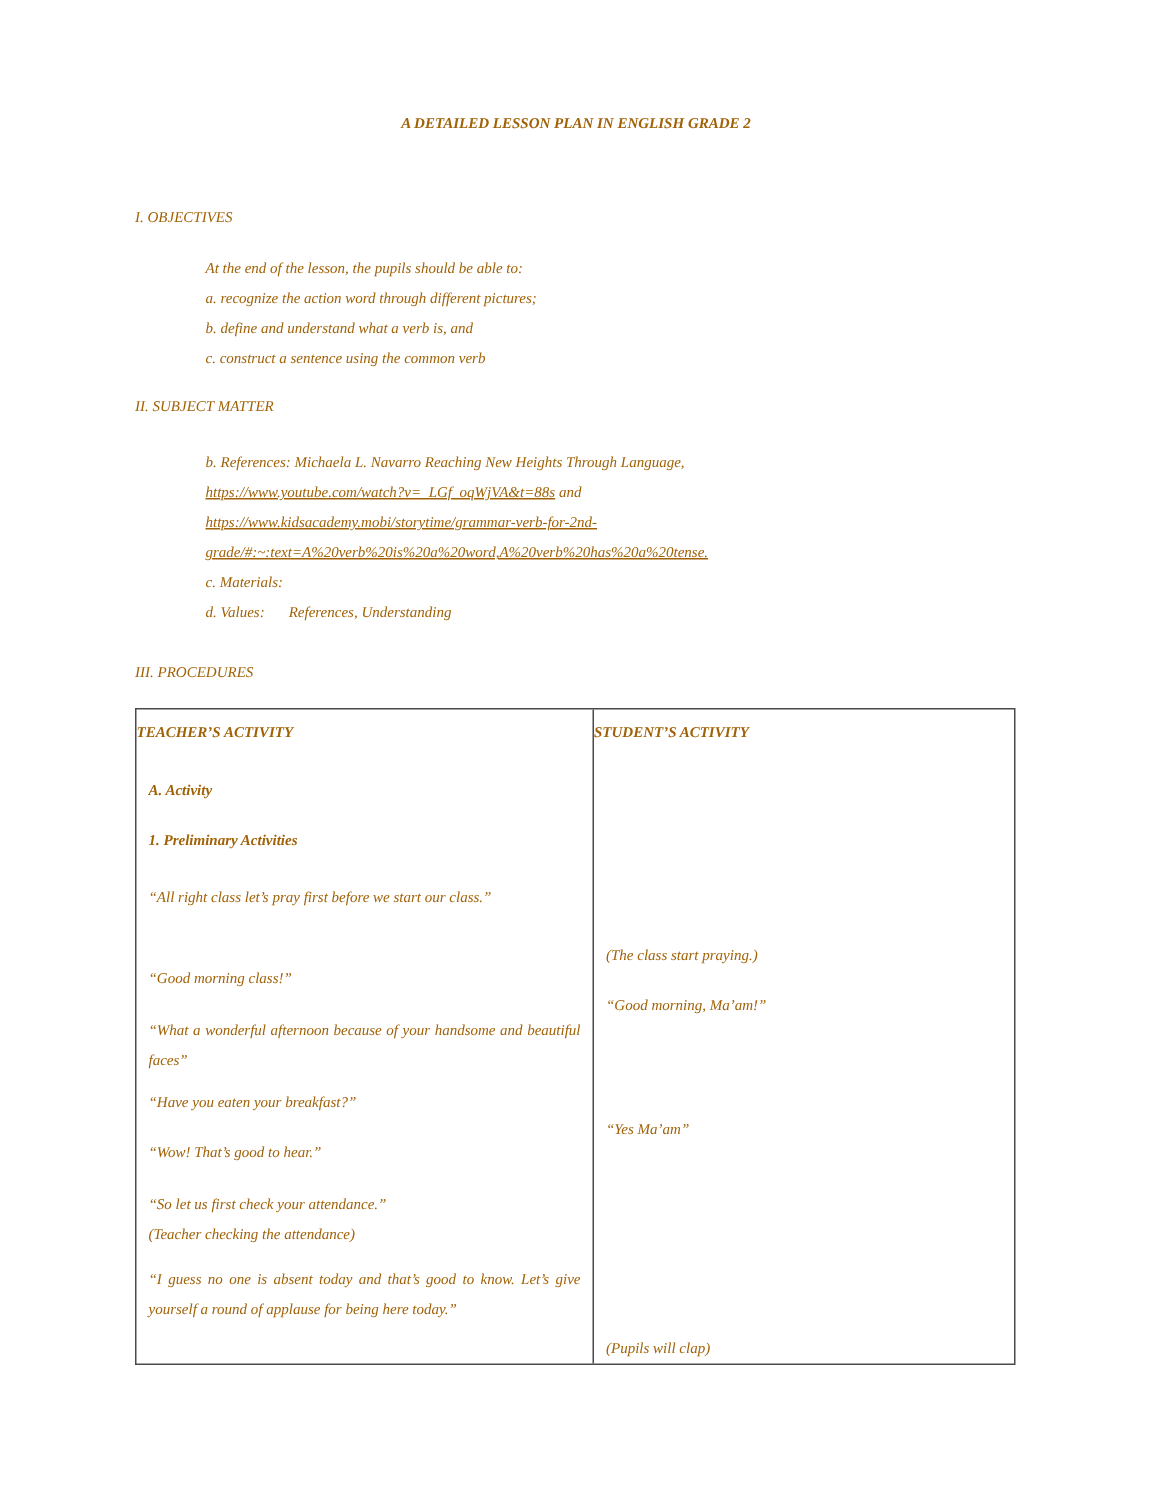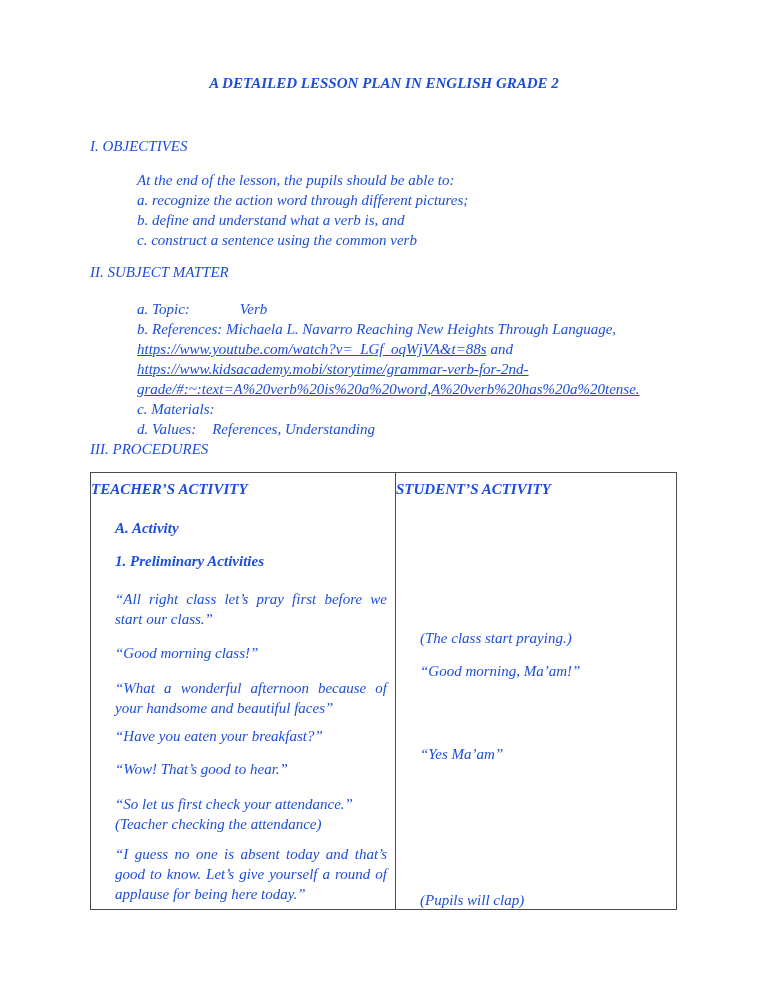--- a/index.html
+++ b/index.html
@@ -3,23 +3,23 @@
 <meta charset="utf-8">
 <style>
   * { margin:0; padding:0; box-sizing:border-box; }
   html,body { background:#ffffff; }
   .page {
     position:relative;
     width:768px; height:994px;
     background:#ffffff;
     font-family:"Liberation Serif","DejaVu Serif",serif;
     font-style:italic;
-    font-size:15px;
+    font-size:10px;
     line-height:20px;
-    color:#1d4ed8;
+    color:#a16207;
     overflow:hidden;
   }
   .abs { position:absolute; }
   .doc-title {
     position:absolute; top:73px; left:0; width:100%;
     text-align:center; font-weight:bold;
   }
   .heading { font-weight:normal; }
   #h-objectives  { top:136px; left:90px; }
   #objectives-block { top:170px; left:137px; width:520px; }
@@ -35,21 +35,21 @@
     border:1px solid #4a4a4a;
     display:flex;
   }
   .cell { position:relative; height:100%; }
   .cell-left  { width:305px; border-right:1px solid #4a4a4a; }
   .cell-right { flex:1; }
   .cell-header {
     position:absolute; top:6px; left:0; width:100%;
     text-align:left; font-weight:bold;
   }
-  .para { position:absolute; left:8px; right:8px;margin-left:16px; }
+  .para { position:absolute; left:8px; right:8px; }
   .cell-left .para { text-align:justify; }
   .bold { font-weight:bold; }
 </style>
 </head>
 <body>
 
 <div class="page">
 
   <div class="doc-title">A DETAILED LESSON PLAN IN ENGLISH GRADE 2</div>
 
@@ -58,21 +58,20 @@
   <div class="abs" id="objectives-block">
     <div>At the end of the lesson, the pupils should be able to:</div>
     <div>a. recognize the action word through different pictures;</div>
     <div>b. define and understand what a verb is, and</div>
     <div>c. construct a sentence using the common verb</div>
   </div>
 
   <div class="abs heading" id="h-subject">II. SUBJECT MATTER</div>
 
   <div class="abs" id="subject-block">
-    <div><span>a. Topic:</span><span class="tab1"></span><span>Verb</span></div>
     <div>b. References: Michaela L. Navarro Reaching New Heights Through Language,</div>
     <div><a class="doclink" href="#">https://www.youtube.com/watch?v=_LGf_oqWjVA&amp;t=88s</a> <span>and</span></div>
     <div><a class="doclink" href="#">https://www.kidsacademy.mobi/storytime/grammar-verb-for-2nd-</a></div>
     <div><a class="doclink" href="#">grade/#:~:text=A%20verb%20is%20a%20word,A%20verb%20has%20a%20tense.</a></div>
     <div>c. Materials:</div>
     <div><span>d. Values:</span><span class="tab2"></span><span>References, Understanding</span></div>
   </div>
 
   <div class="abs heading" id="h-procedures">III. PROCEDURES</div>
 

